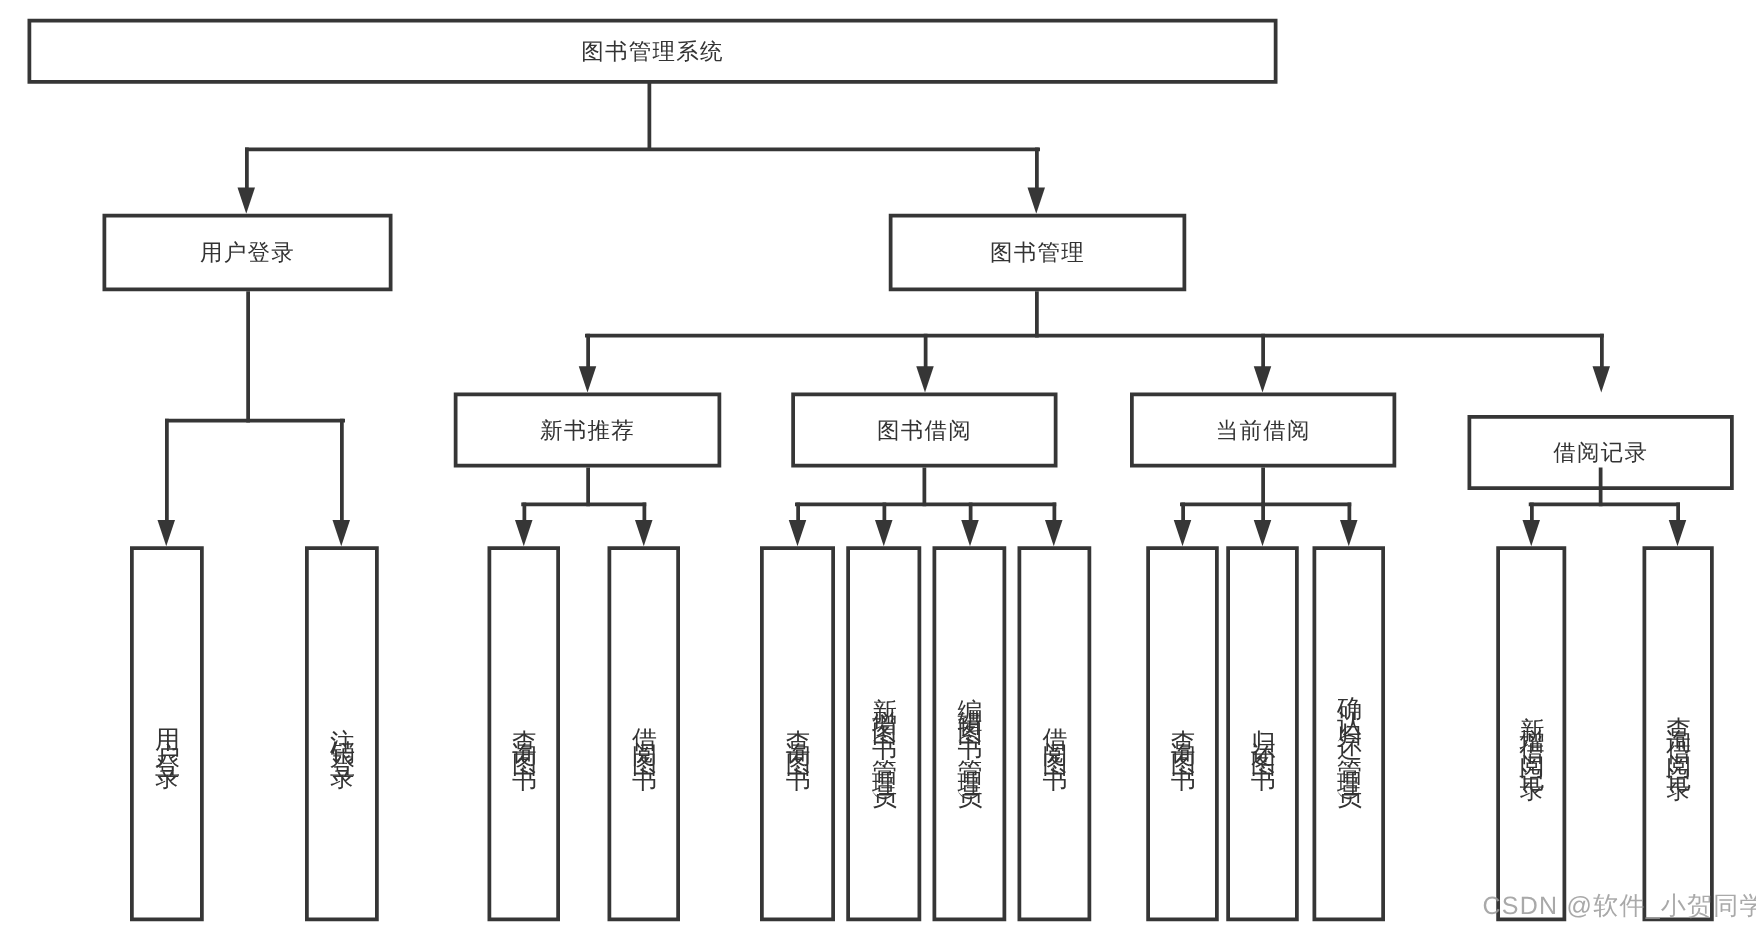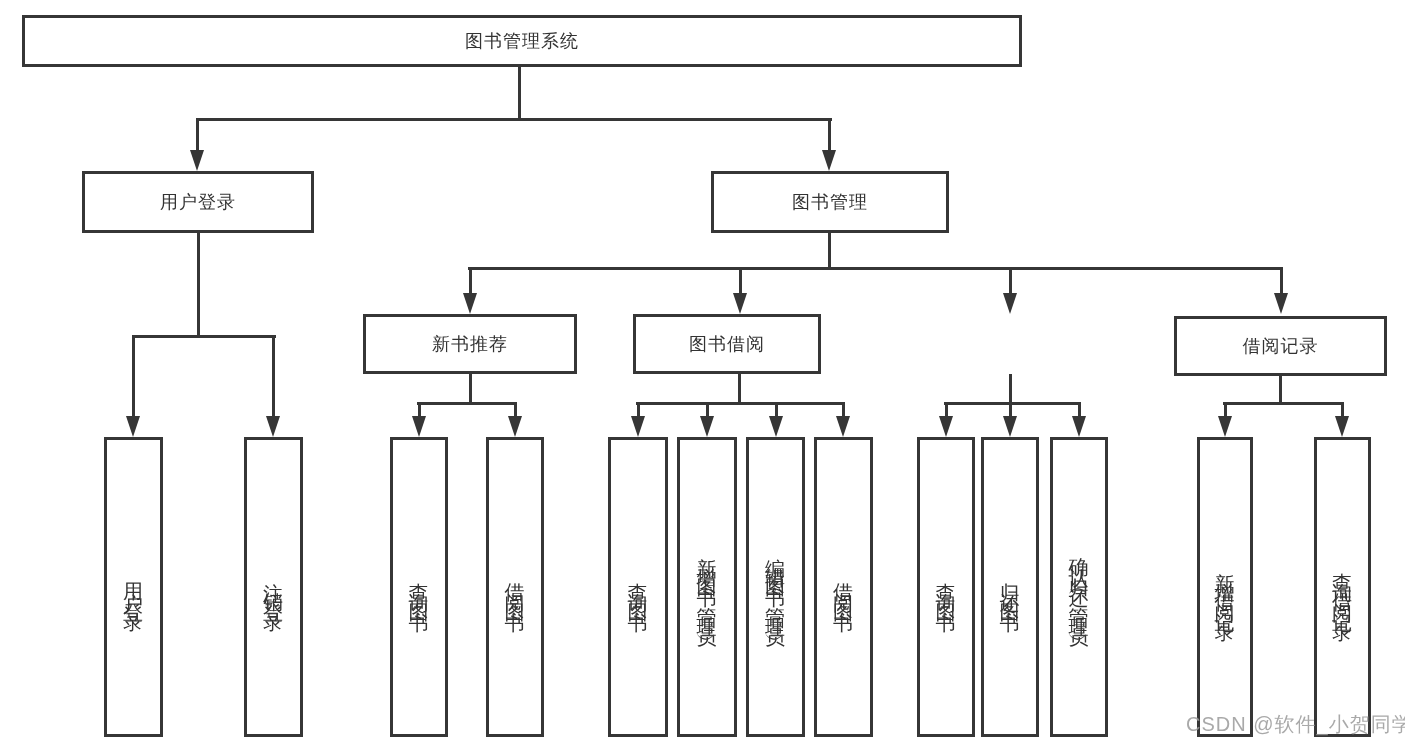--- a/index.html
+++ b/index.html
@@ -89,24 +89,27 @@
   <div class="vline" style="left:739px;top:267px;height:29px;"></div>
   <div class="arrow" style="left:733px;top:293px;"></div>
   <div class="vline" style="left:1009px;top:267px;height:29px;"></div>
   <div class="arrow" style="left:1003px;top:293px;"></div>
   <div class="vline" style="left:1280px;top:267px;height:29px;"></div>
   <div class="arrow" style="left:1274px;top:293px;"></div>
 
   <div class="box" style="left:363px;top:314px;width:214px;height:60px;align-items:center;">
     <span>新书推荐</span>
   </div>
-  <div class="box" style="left:633px;top:314px;width:188px;height:60px;">
+  <div class="box" style="left:633px;top:314px;width:213px;height:60px;">
     <span>图书借阅</span>
   </div>
-  <div class="box" style="left:1174px;top:316px;width:213px;height:60px;">
+  <div class="box" style="left:904px;top:314px;width:213px;height:60px;">
+    <span>当前借阅</span>
+  </div>
+  <div class="box" style="left:1174px;top:332px;width:213px;height:60px;">
     <span>借阅记录</span>
   </div>
 
   <div class="vline" style="left:469px;top:374px;height:31px;"></div>
   <div class="hline" style="left:417px;top:402px;width:100px;"></div>
   <div class="vline" style="left:418px;top:402px;height:17px;"></div>
   <div class="arrow" style="left:412px;top:416px;"></div>
   <div class="vline" style="left:514px;top:402px;height:17px;"></div>
   <div class="arrow" style="left:508px;top:416px;"></div>
 

